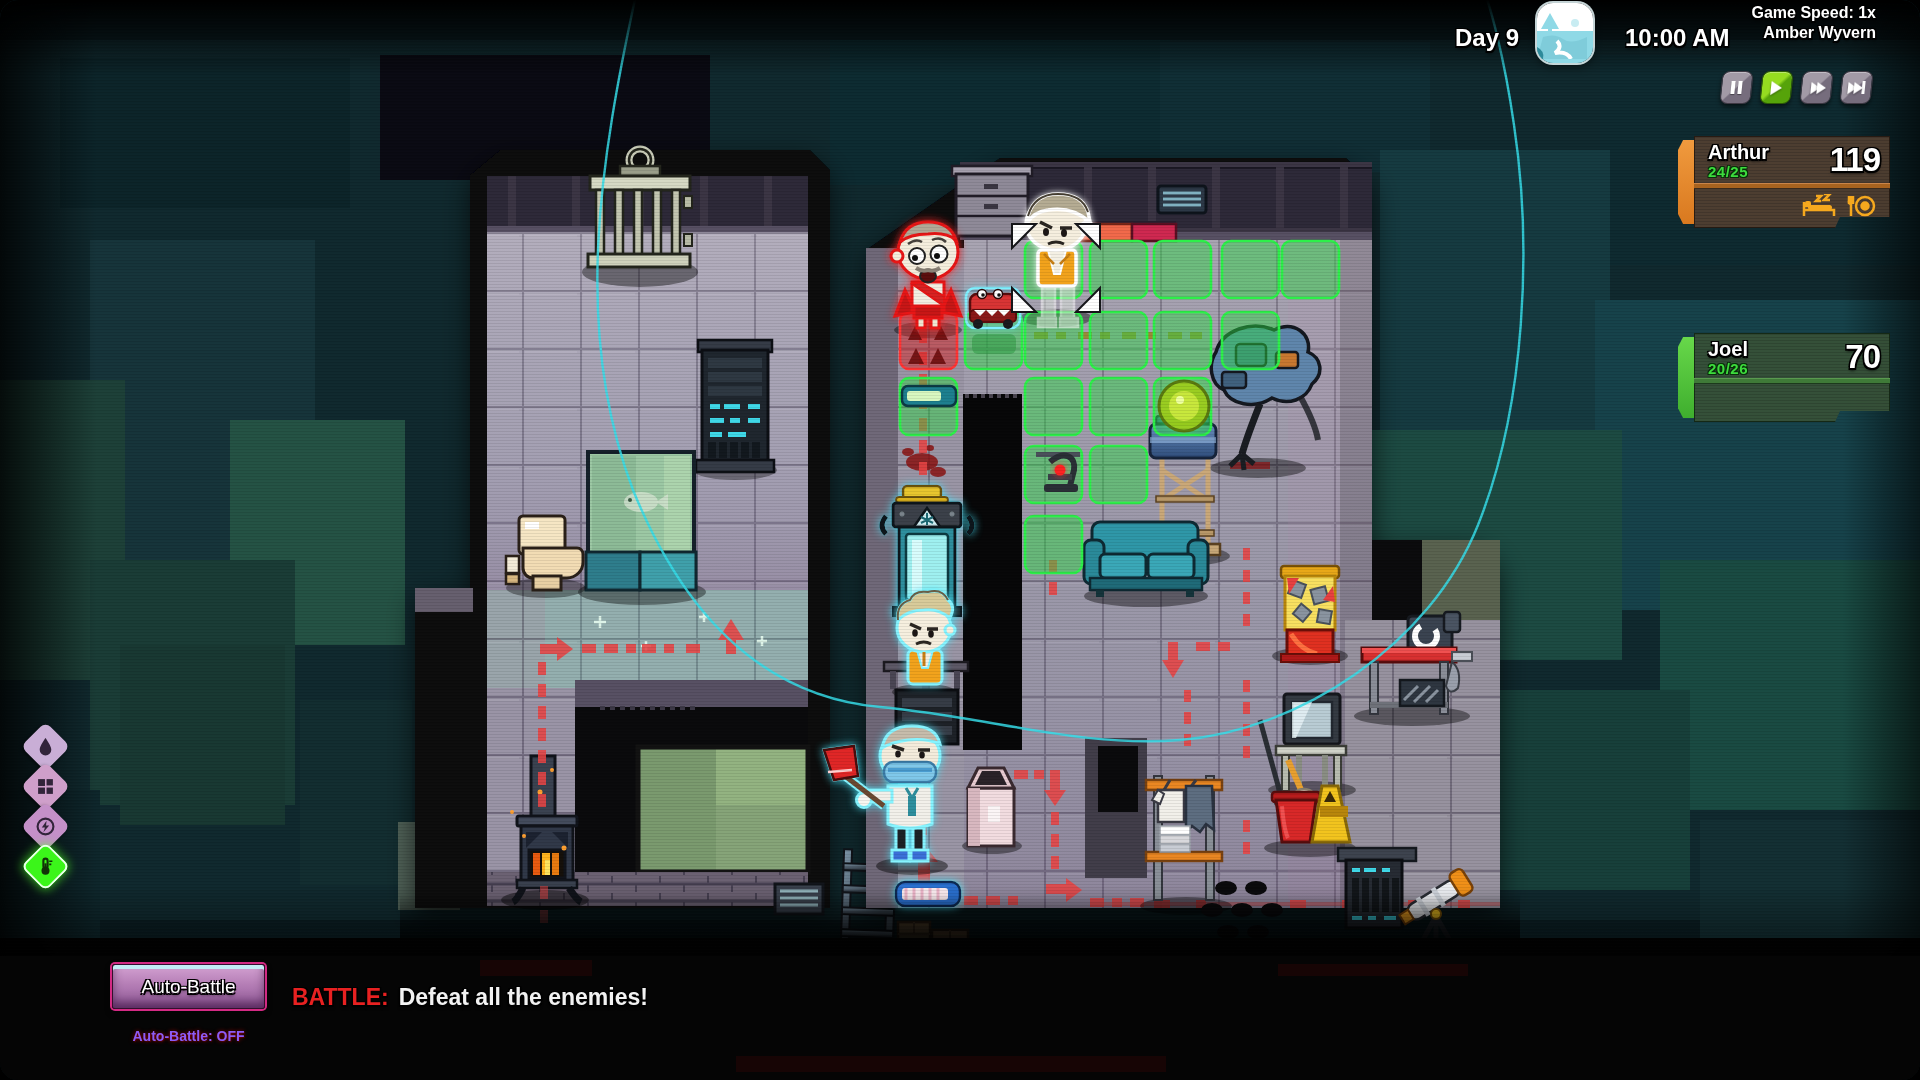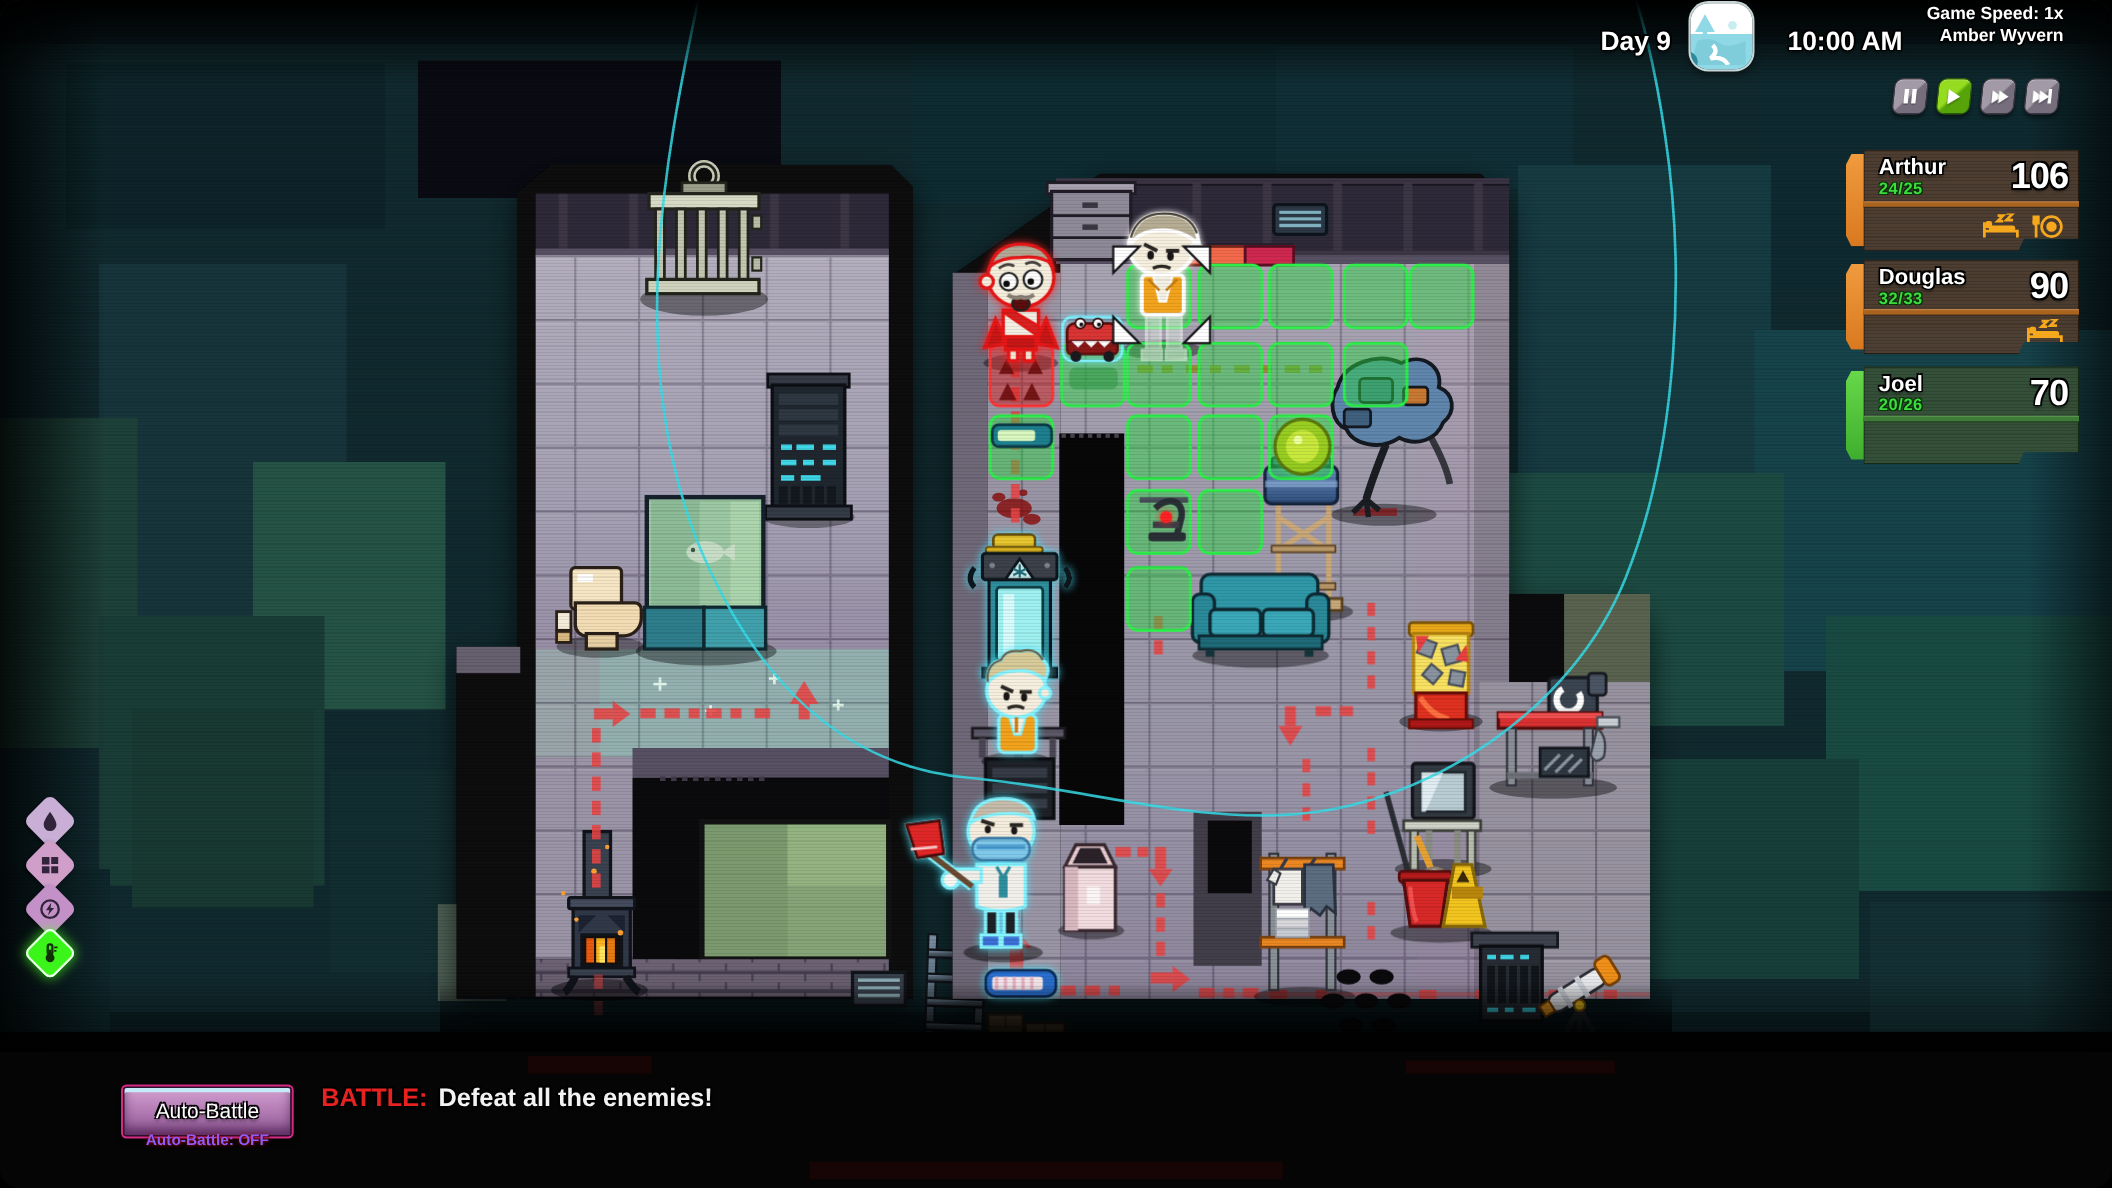--- a/index.html
+++ b/index.html
@@ -53,21 +53,21 @@
   .panel.brown .divider{background:#a8631f;box-shadow:0 -1px 0 #c9854a,0 1px 0 #3a2a1c;}
   .panel.green .divider{background:#3f7a38;box-shadow:0 -1px 0 #5a9a50,0 1px 0 #1c3a1c;}
   .panel .icons{position:absolute;right:14px;display:flex;gap:10px;align-items:flex-end;}
   
   .dia{position:absolute;left:28px;width:35px;height:35px;z-index:50;cursor:pointer;}
   .dia .shape{position:absolute;inset:0;transform:rotate(45deg);border-radius:7px;box-shadow:0 2px 4px rgba(0,0,0,.5);}
   .dia svg{position:absolute;left:8px;top:8px;}
   .dia.temp .shape{box-shadow:0 0 10px 2px rgba(80,255,40,.55),inset 0 0 0 2px #eaffea;}
   
   #bottom-bar{position:absolute;left:0;right:0;top:956px;height:124px;background:#050505;z-index:45;}
-  #auto-battle-btn{position:absolute;left:112px;top:32px;width:153px;height:45px;cursor:pointer;
+  #auto-battle-btn{position:absolute;left:112px;top:8px;width:153px;height:45px;cursor:pointer;
     background:linear-gradient(180deg,#d4a2d2 0%,#bختنه 0%,#b57eb6 45%,#8e5795 100%);
     background:linear-gradient(180deg,#d4a2d2 0%,#b57eb6 45%,#8e5795 100%);
     border:1px solid #33102e;box-shadow:0 0 0 2px #d32a84,inset 0 4px 0 #c3ecf6,inset 0 -6px 10px rgba(40,0,44,.5),0 3px 6px rgba(0,0,0,.6);
     border-radius:3px;display:flex;align-items:center;justify-content:center;color:#fff;font-size:19px;}
   #auto-battle-status{position:absolute;left:112px;top:72px;width:153px;text-align:center;color:#8b5cf6;font-size:14px;
     text-shadow:0 0 4px rgba(160,0,0,.9),1px 1px 0 #300;}
   #objective{position:absolute;left:292px;top:28px;font-size:23px;color:#f2f2f2;}
   #objective .btl{color:#e82121;margin-right:10px;}
   .decor-red{position:absolute;background:#170505;}
 </style>
@@ -846,56 +846,37 @@
         <span class="pb-tri sm"></span>
         <span class="pb-end"></span>
       </div>
 </div>
 
 <div class="panel brown" style="top:136px;height:92px;">
   <div class="tab"></div>
   <div class="body">
     <div class="name ol">Arthur</div>
     <div class="hp">24/25</div>
-    <div class="big ol">106</div>
+    <div class="big ol">119</div>
     <div class="divider" style="top:48px;"></div>
     <div class="icons" style="top:58px;">
       <svg width="34" height="24" viewBox="0 0 34 24">
         <g stroke="#f5a81e" stroke-width="2.5" fill="none">
           <path d="M14 2h5l-5 5h5M22 0h6l-6 6h6"></path>
           <path d="M2 8v14M2 16h30v6M2 12h4"></path>
         </g>
         <rect x="6" y="11" width="24" height="5" rx="2.5" fill="#f5a81e"></rect>
         <rect x="3" y="7" width="6" height="6" rx="2" fill="#f5a81e"></rect>
       </svg>
       <svg width="30" height="24" viewBox="0 0 30 24">
         <g stroke="#f5a81e" stroke-width="2.5" fill="none">
           <path d="M3 2v8M7 2v8M5 2v20M5 10 q-3 0 -2 -4"></path>
           <circle cx="19" cy="12" r="9"></circle>
               <circle cx="19" cy="12" r="3.5" fill="#f5a81e"></circle>
         </g>
-      </svg>
-    </div>
-  </div>
-</div>
-<div class="panel brown" style="top:236px;height:86px;">
-  <div class="tab"></div>
-  <div class="body">
-    <div class="name ol">Douglas</div>
-    <div class="hp">32/33</div>
-    <div class="big ol">90</div>
-    <div class="divider" style="top:46px;"></div>
-    <div class="icons" style="top:54px;">
-      <svg width="34" height="24" viewBox="0 0 34 24">
-        <g stroke="#f5a81e" stroke-width="2.5" fill="none">
-          <path d="M14 2h5l-5 5h5M22 0h6l-6 6h6"></path>
-          <path d="M2 8v14M2 16h30v6M2 12h4"></path>
-        </g>
-        <rect x="6" y="11" width="24" height="5" rx="2.5" fill="#f5a81e"></rect>
-        <rect x="3" y="7" width="6" height="6" rx="2" fill="#f5a81e"></rect>
       </svg>
     </div>
   </div>
 </div>
 <div class="panel green" style="top:333px;height:89px;">
   <div class="tab"></div>
   <div class="body">
     <div class="name ol">Joel</div>
     <div class="hp">20/26</div>
     <div class="big ol">70</div>

